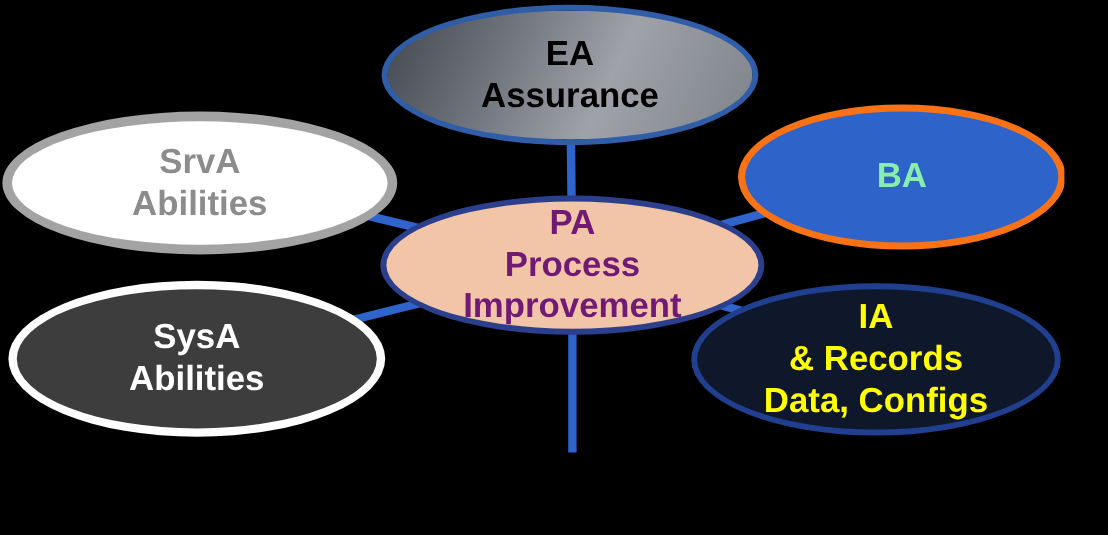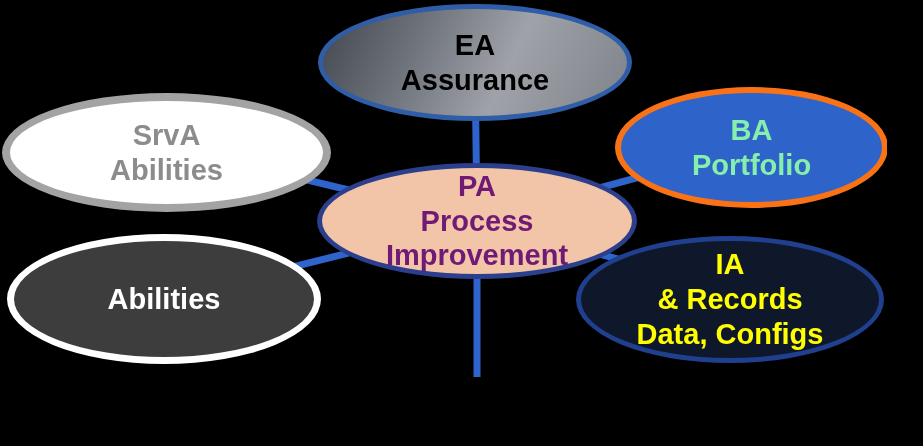--- a/index.html
+++ b/index.html
@@ -116,36 +116,36 @@
 
   <div class="node node-srva">
     <div class="label">
       <span>SrvA</span>
       <span>Abilities</span>
     </div>
   </div>
 
   <div class="node node-sysa">
     <div class="label">
+      <span>SysA</span>
       <span>Abilities</span>
     </div>
   </div>
 
   <div class="node node-pa">
     <div class="label">
       <span>PA</span>
       <span>Process</span>
       <span>Improvement</span>
     </div>
   </div>
 
   <div class="node node-ba">
     <div class="label">
       <span>BA</span>
-      <span>Portfolio</span>
     </div>
   </div>
 
   <div class="node node-ia">
     <div class="label">
       <span>IA</span>
       <span>&amp; Records</span>
       <span>Data, Configs</span>
     </div>
   </div>

